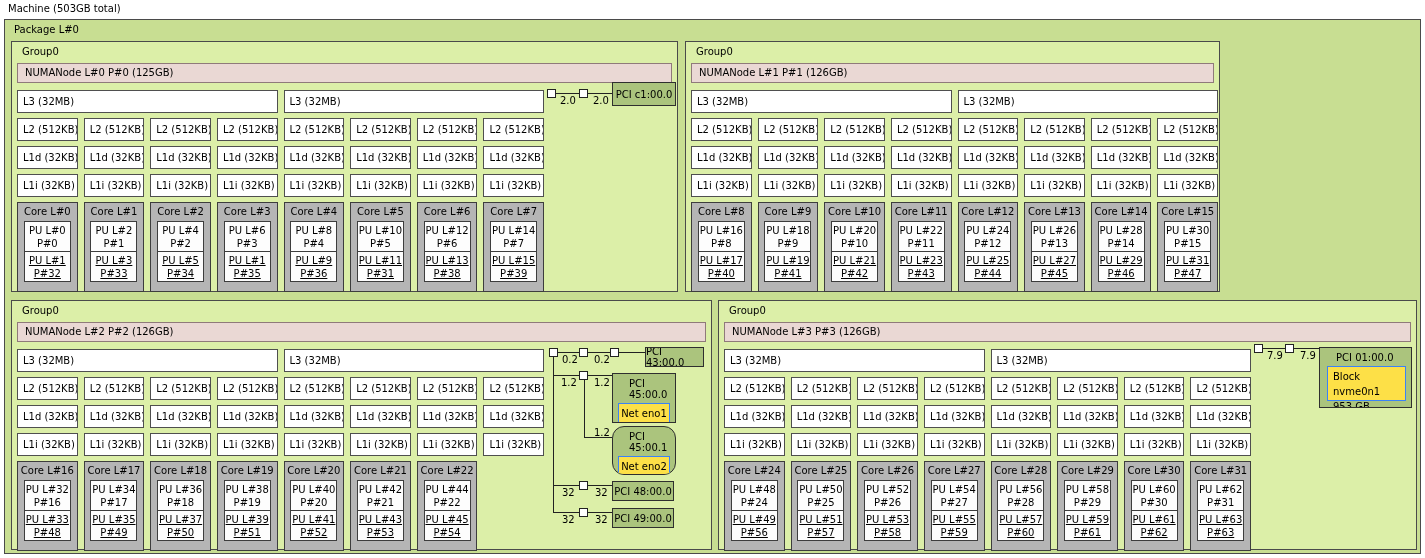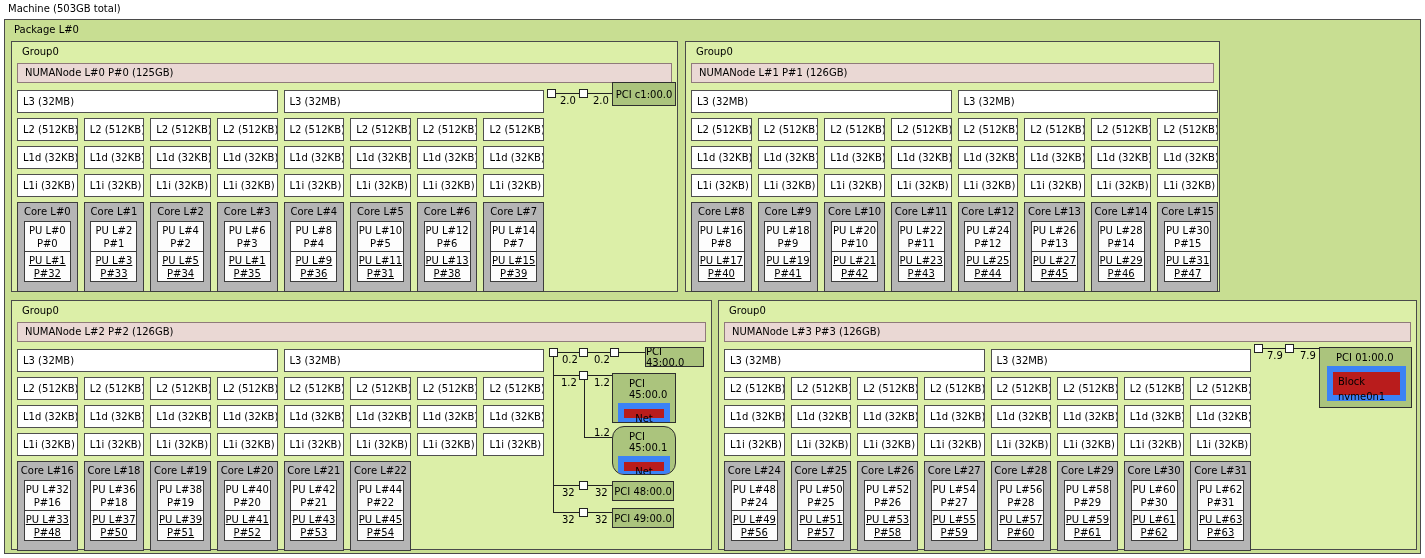--- a/index.html
+++ b/index.html
@@ -60,21 +60,21 @@
     background: #ffffff; border: 1px solid #222;
   }
   .spd { position: absolute; }
   .pcibox {
     position: absolute; background: #abc47d; border: 1px solid #2f2f2f;
     overflow: hidden;
   }
   .pcibox.center { display: flex; align-items: center; justify-content: center; }
   .pcibox .lbl { padding: 4px 0 0 8px; margin-left: 8px; }
   .osbox {
-    background: #b91c1c; border: 6px solid #3b82f6;
+    background: #fde047; border: 1px solid #3b82f6;
     margin: 3px auto 0; width: 52px; height: 21px;
     line-height: 19px; text-align: center;
   }
   .osbox.block {
     margin: 3px 0 0 7px; width: 79px; height: 35px;
     text-align: left; line-height: 15px; padding: 2px 0 0 5px;
   }
 </style>
 </head>
 <body>
@@ -399,20 +399,33 @@
         <div class="core">
           <div class="core-label">Core L#16</div>
           <div class="pu-stack">
             <div class="pu">
               <div class="">PU L#32</div>
               <div class="">P#16</div>
             </div>
             <div class="pu">
               <div class="">PU L#33</div>
               <div class="">P#48</div>
+            </div>
+          </div>
+        </div>
+        <div class="core">
+          <div class="core-label">Core L#17</div>
+          <div class="pu-stack">
+            <div class="pu">
+              <div class="">PU L#34</div>
+              <div class="">P#17</div>
+            </div>
+            <div class="pu">
+              <div class="">PU L#35</div>
+              <div class="">P#49</div>
             </div>
           </div>
         </div>
         <div class="core">
           <div class="core-label">Core L#18</div>
           <div class="pu-stack">
             <div class="pu">
               <div class="">PU L#36</div>
               <div class="">P#18</div>
             </div>

